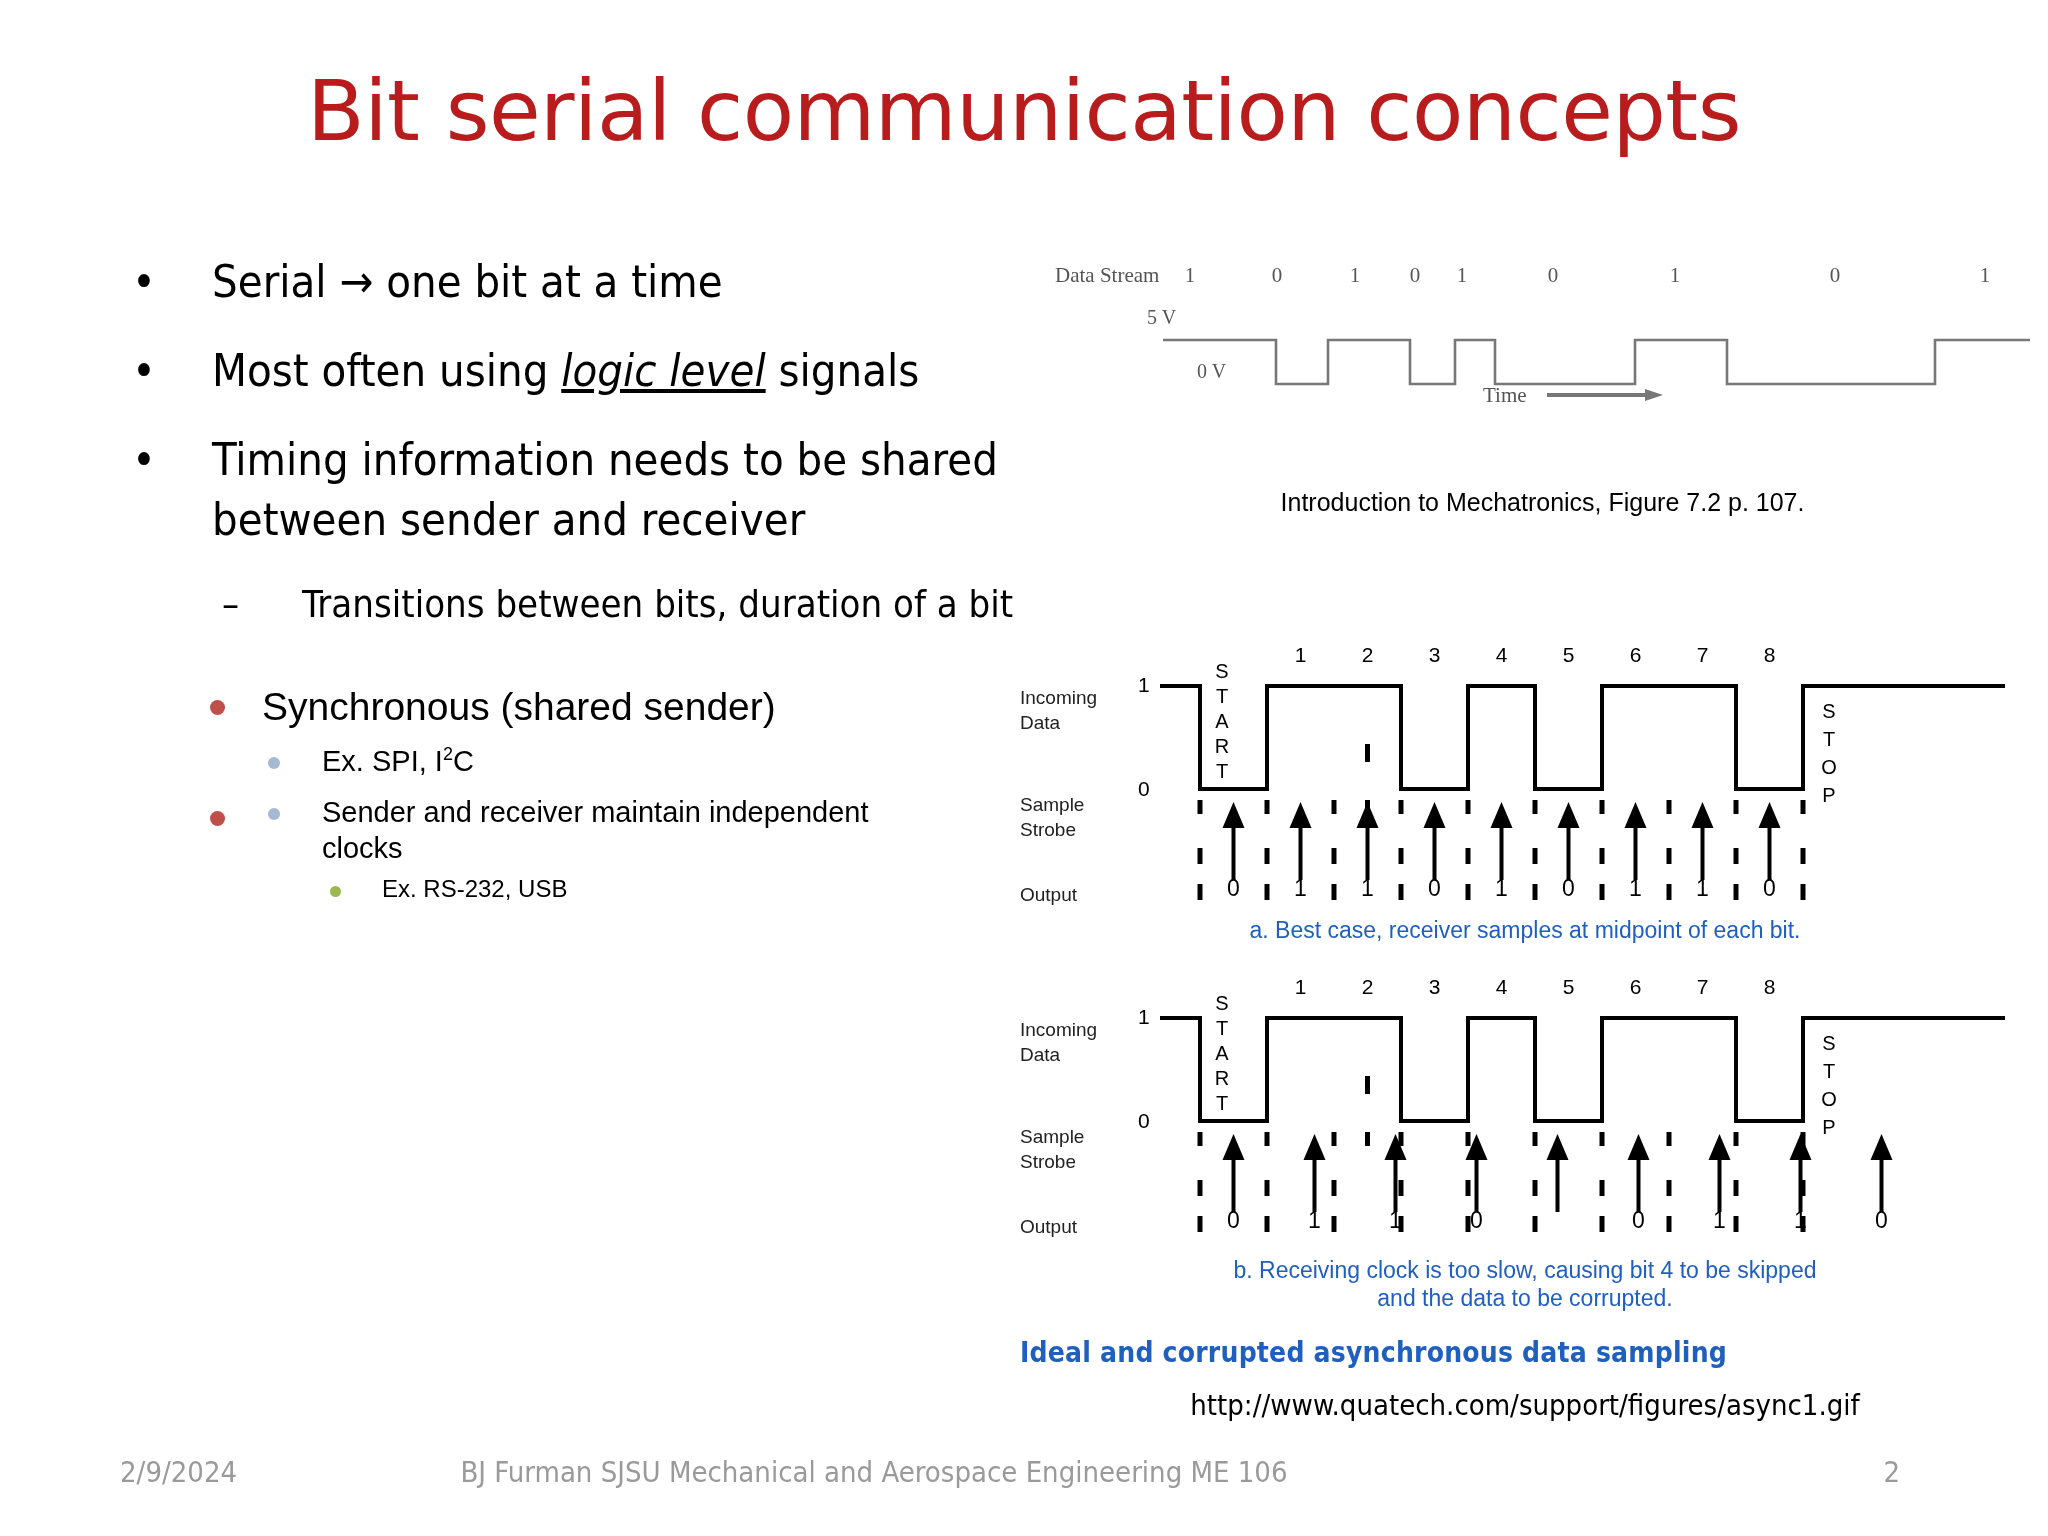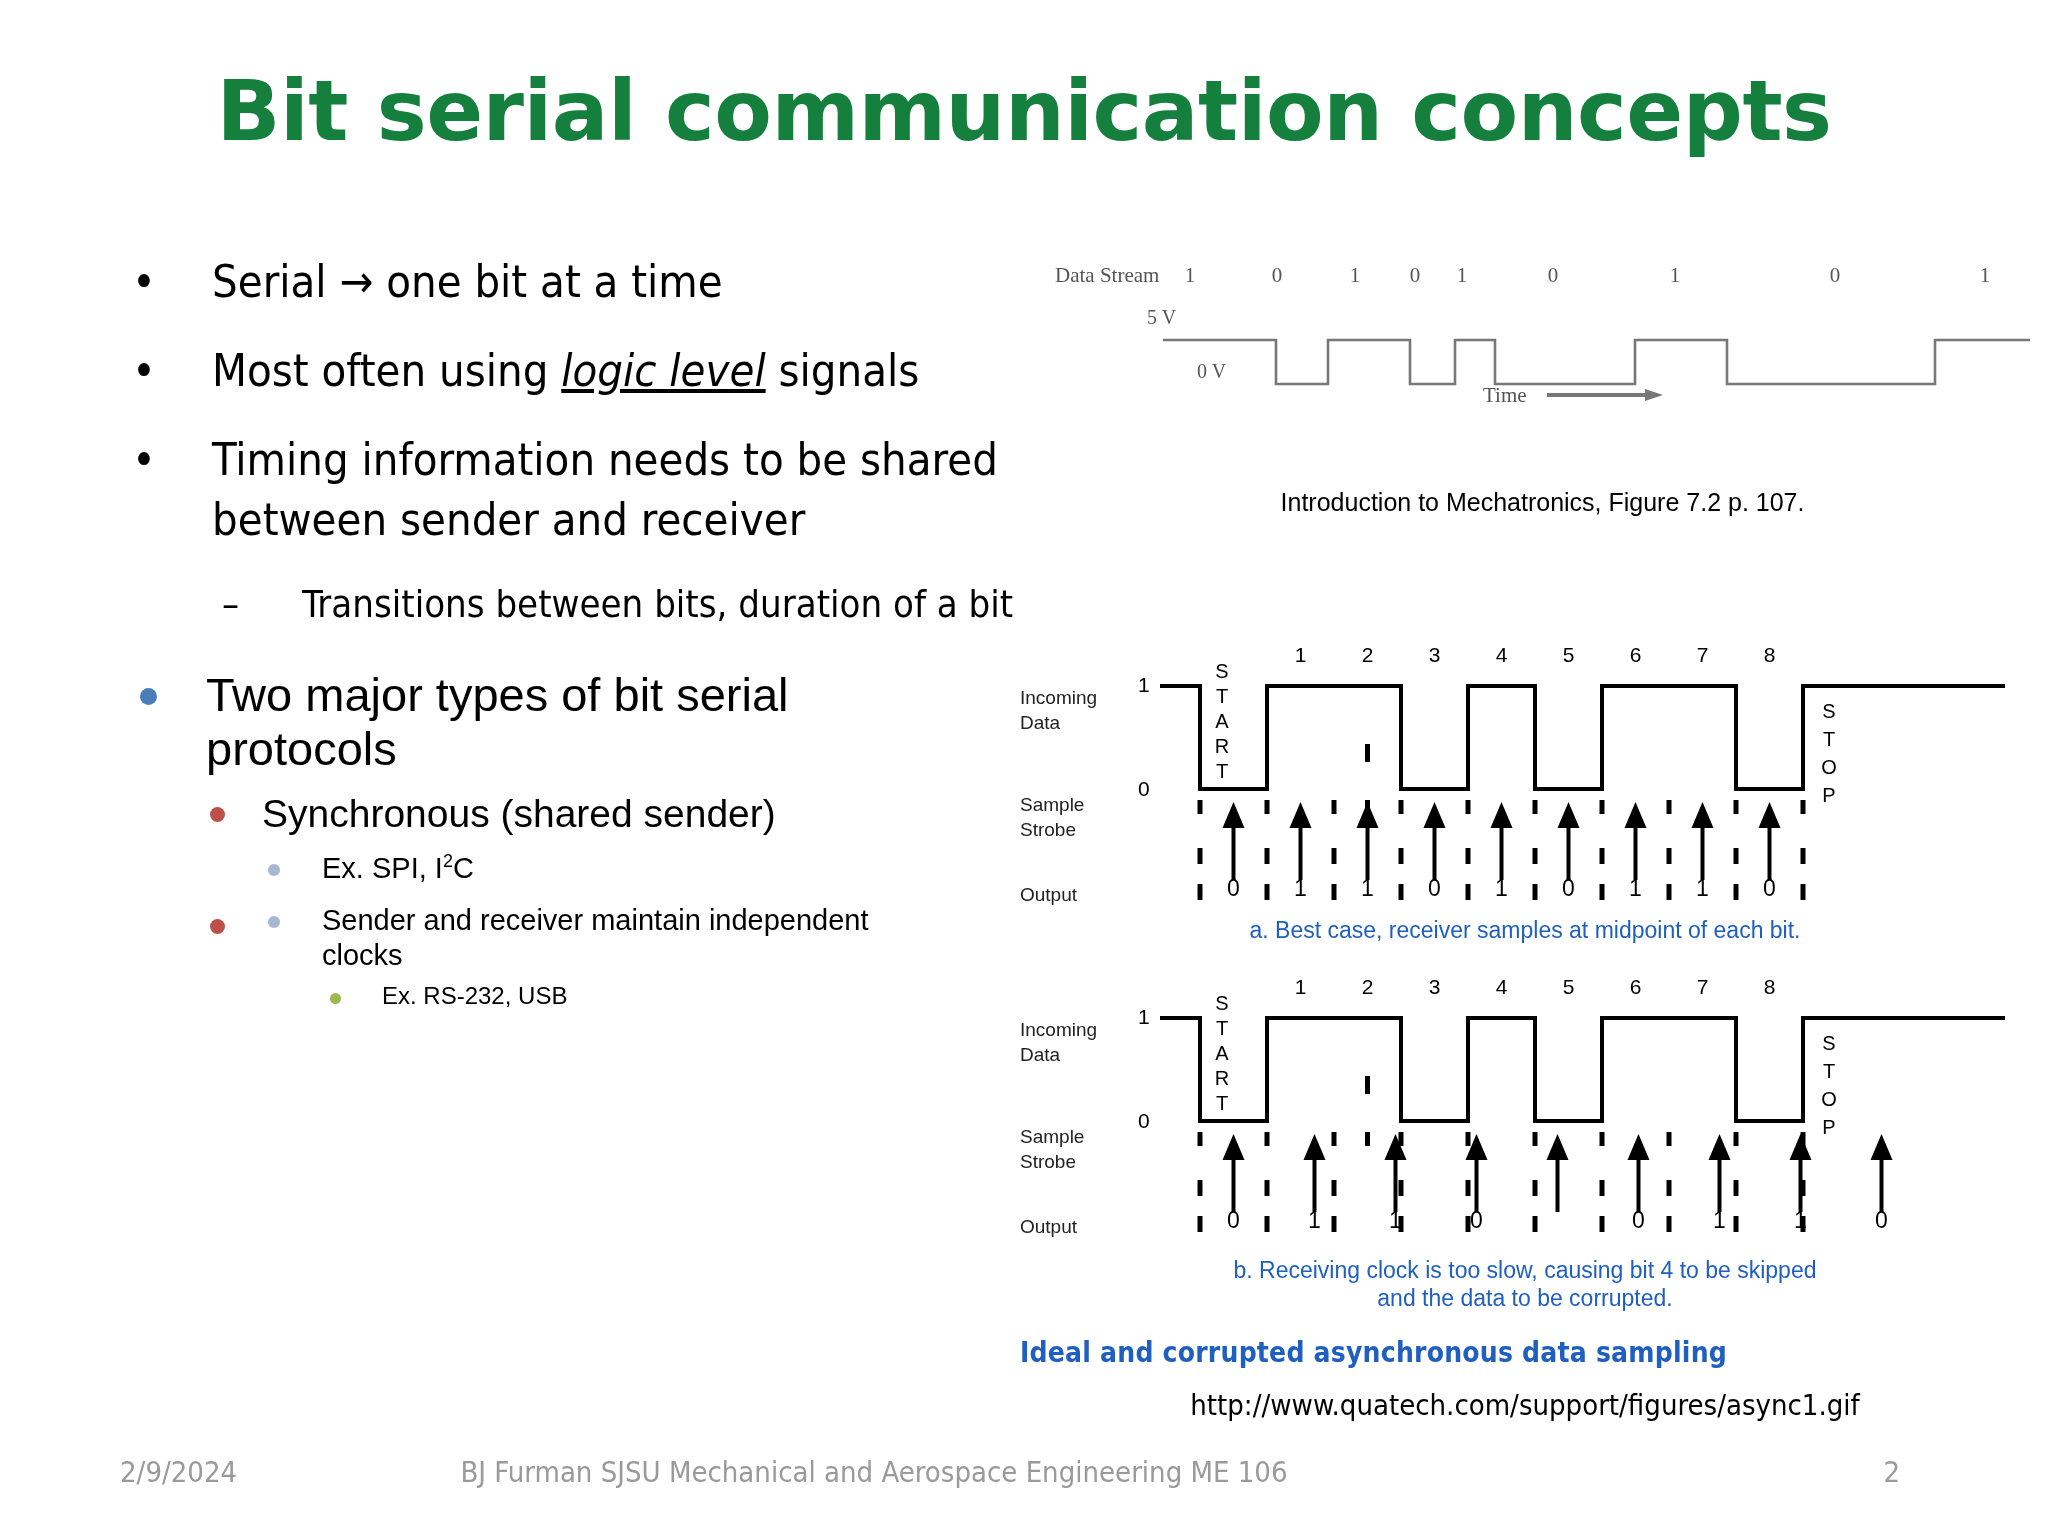--- a/index.html
+++ b/index.html
@@ -14,23 +14,23 @@
     color: #000;
   }
 
   
   #slide-title {
     position: absolute;
     top: 62px; left: 0; width: 2048px;
     text-align: center;
     font-family: "DejaVu Sans", sans-serif;
     font-size: 84px;
-    font-weight: 700;
+    font-weight: 400;
     letter-spacing: -0.5px;
-    color: #15803d;
+    color: #b91c1c;
     white-space: nowrap;
   }
 
   
   #body-left {
     position: absolute;
     top: 252px; left: 118px;
     width: 940px;
   }
 
@@ -195,24 +195,20 @@
 
   <div class="b2">
     <span class="bullet-dash">–</span>
     <span>Transitions between bits, duration of a bit</span>
   </div>
 
 </div>
 
 <div id="body-left-2">
 
-  <div class="a1">
-    <span class="dot"></span>
-    <span>Two major types of bit serial protocols</span>
-  </div>
 
   <div class="a2">
     <span class="dot"></span>
     <span>Synchronous (shared sender)</span>
   </div>
 
   <div class="a3">
     <span class="dot"></span>
     <span>Ex. SPI, I</span><sup>2</sup><span>C</span>
   </div>

